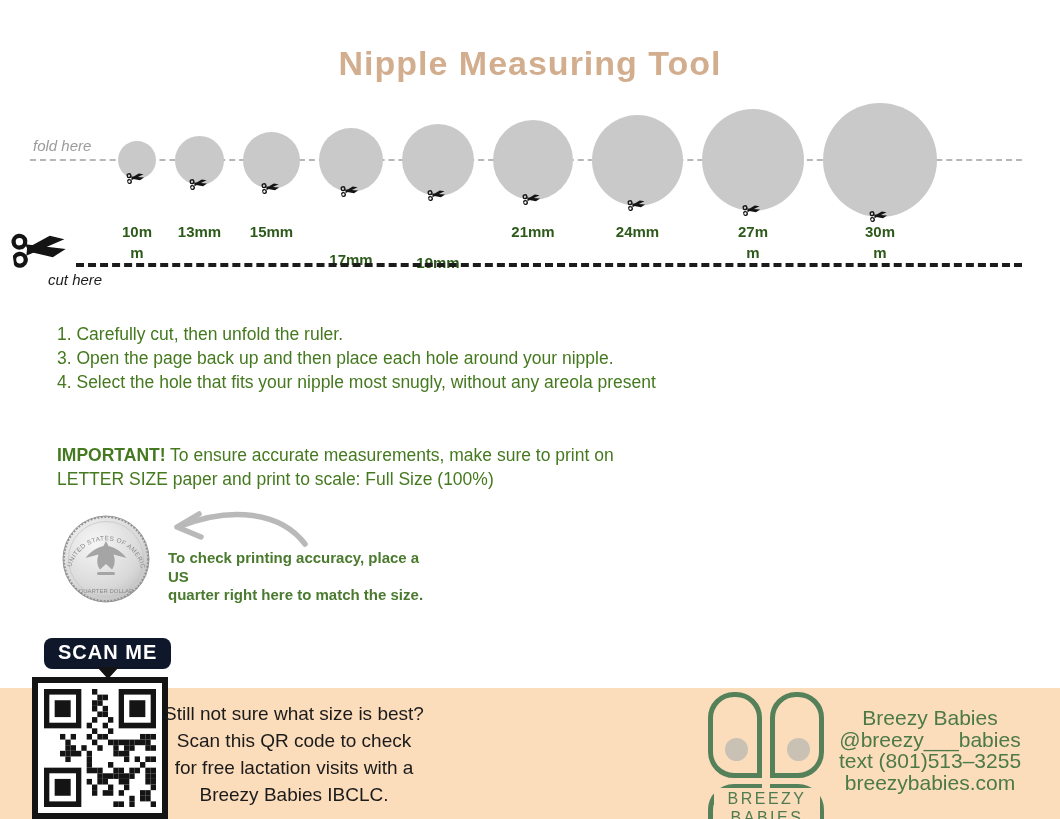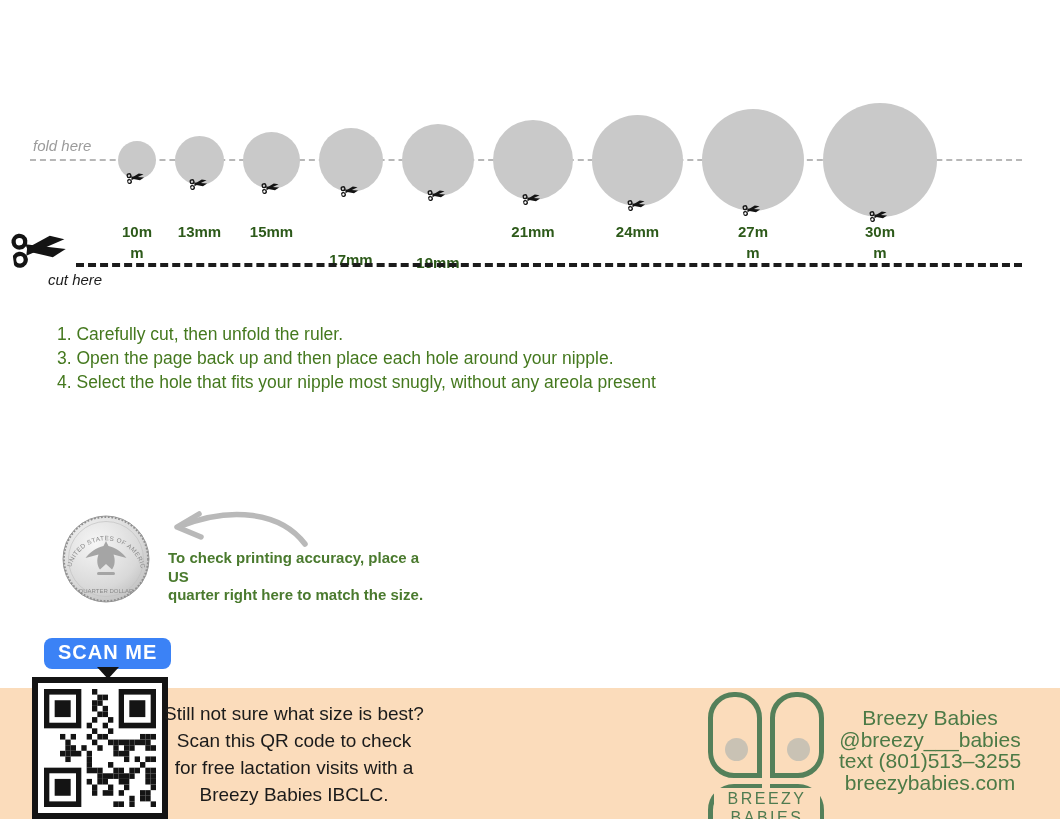--- a/index.html
+++ b/index.html
@@ -26,21 +26,21 @@
   .important{position:absolute;left:57px;top:443px;width:600px;margin:0;font-size:17.5px;line-height:24px;color:#45791f;}
   .important .lead{font-weight:bold;}
 
   
   .coin{position:absolute;left:61px;top:514px;width:90px;height:90px;}
   .arrow{position:absolute;left:155px;top:506px;width:155px;height:46px;}
   .coin-note{position:absolute;left:168px;top:549px;width:268px;
              font-size:15px;font-weight:bold;color:#4a7a2e;white-space:pre-line;line-height:18.5px;}
 
   
-  .scan-badge{position:absolute;left:44px;top:638px;background:#3b82f6;color:#ffffff;
+  .scan-badge{position:absolute;left:44px;top:638px;background:#0f172a;color:#ffffff;
               font-size:20px;font-weight:bold;letter-spacing:1px;padding:3px 14px 5px;border-radius:8px;}
   .scan-badge::after{content:"";position:absolute;left:50%;top:100%;margin-left:-11px;margin-top:-2px;
               border:11px solid transparent;border-top:12px solid #141414;border-bottom:0;}
 
   
   .footer-bar{position:absolute;left:0;top:688px;width:100%;height:131px;background:#fbdcbb;}
   .qr{position:absolute;left:32px;top:677px;width:136px;height:142px;background:#141414;padding:0;box-sizing:border-box;}
   .qr-inner{position:absolute;left:6px;top:6px;right:6px;bottom:6px;background:#ffffff;}
   .qr-inner svg{position:absolute;left:6px;top:6px;width:112px;height:118px;}
   .cta{position:absolute;left:163px;top:700px;width:262px;text-align:center;font-size:19px;
@@ -60,20 +60,21 @@
        color:#4f7b50;font-size:16px;line-height:19px;letter-spacing:2.5px;padding:1px 0;}
 
   .contact{position:absolute;left:818px;top:707px;width:224px;text-align:center;color:#4c7a46;
        font-size:21px;line-height:21.5px;}
 </style>
 </head>
 <body>
 
 <div class="page">
 
+  <h1 class="title">Nipple Measuring Tool</h1>
 
   <span class="fold-label">fold here</span>
   <div class="fold-line"></div>
   <div class="circles-layer" id="circles">
       <div class="circle" style="left: 118px; top: 141px; width: 38px; height: 38px;">
         <span class="mini-scissors"><svg viewBox="0 0 22 15" width="100%" height="100%">
             <g fill="#141414" stroke="#141414">
               <circle cx="3.3" cy="3.9" r="2.3" fill="none" stroke-width="1.7"></circle>
               <circle cx="2.5" cy="11" r="2.3" fill="none" stroke-width="1.7"></circle>
               <path stroke="none" d="M5.5 5.2 L21 9.3 L15.5 11.8 L6.2 8.2 Z"></path>
@@ -185,20 +186,21 @@
       </svg></div>
   <div class="cut-line"></div>
   <span class="cut-label">cut here</span>
 
   <div class="instructions">
     <div>1. Carefully cut, then unfold the ruler.</div>
     <div>3. Open the page back up and then place each hole around your nipple.</div>
     <div>4. Select the hole that fits your nipple most snugly, without any areola present</div>
   </div>
 
+  <p class="important"><span class="lead">IMPORTANT!</span><span>  To ensure accurate measurements, make sure to print on LETTER SIZE paper and print to scale: Full Size (100%)</span></p>
 
   <svg class="coin" viewBox="0 0 90 90">
     <defs>
       <radialGradient id="coinG" cx="38%" cy="32%" r="80%">
         <stop offset="0%" stop-color="#f6f6f6"></stop>
         <stop offset="65%" stop-color="#d9d9d9"></stop>
         <stop offset="100%" stop-color="#b8b8b8"></stop>
       </radialGradient>
     </defs>
     <circle cx="45" cy="45" r="43" fill="url(#coinG)" stroke="#9a9a9a" stroke-width="1"></circle>

